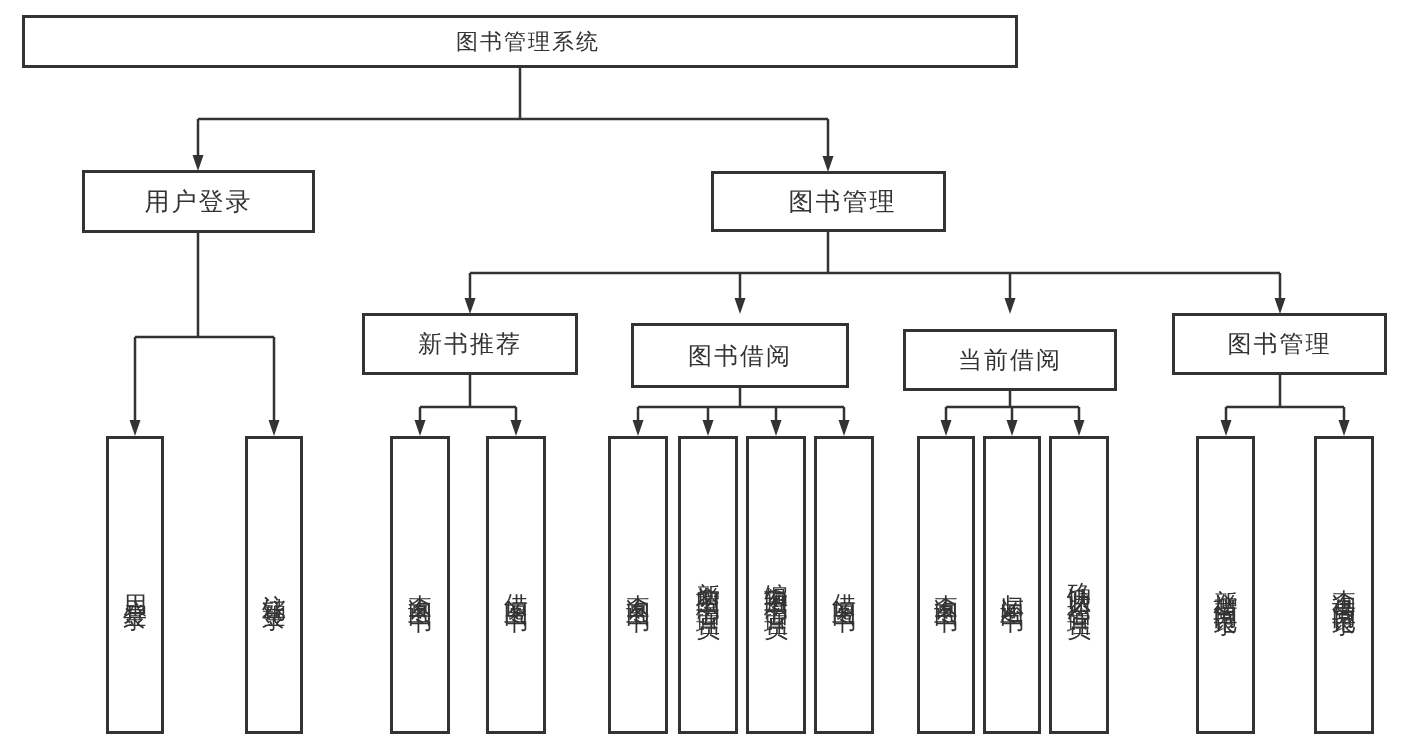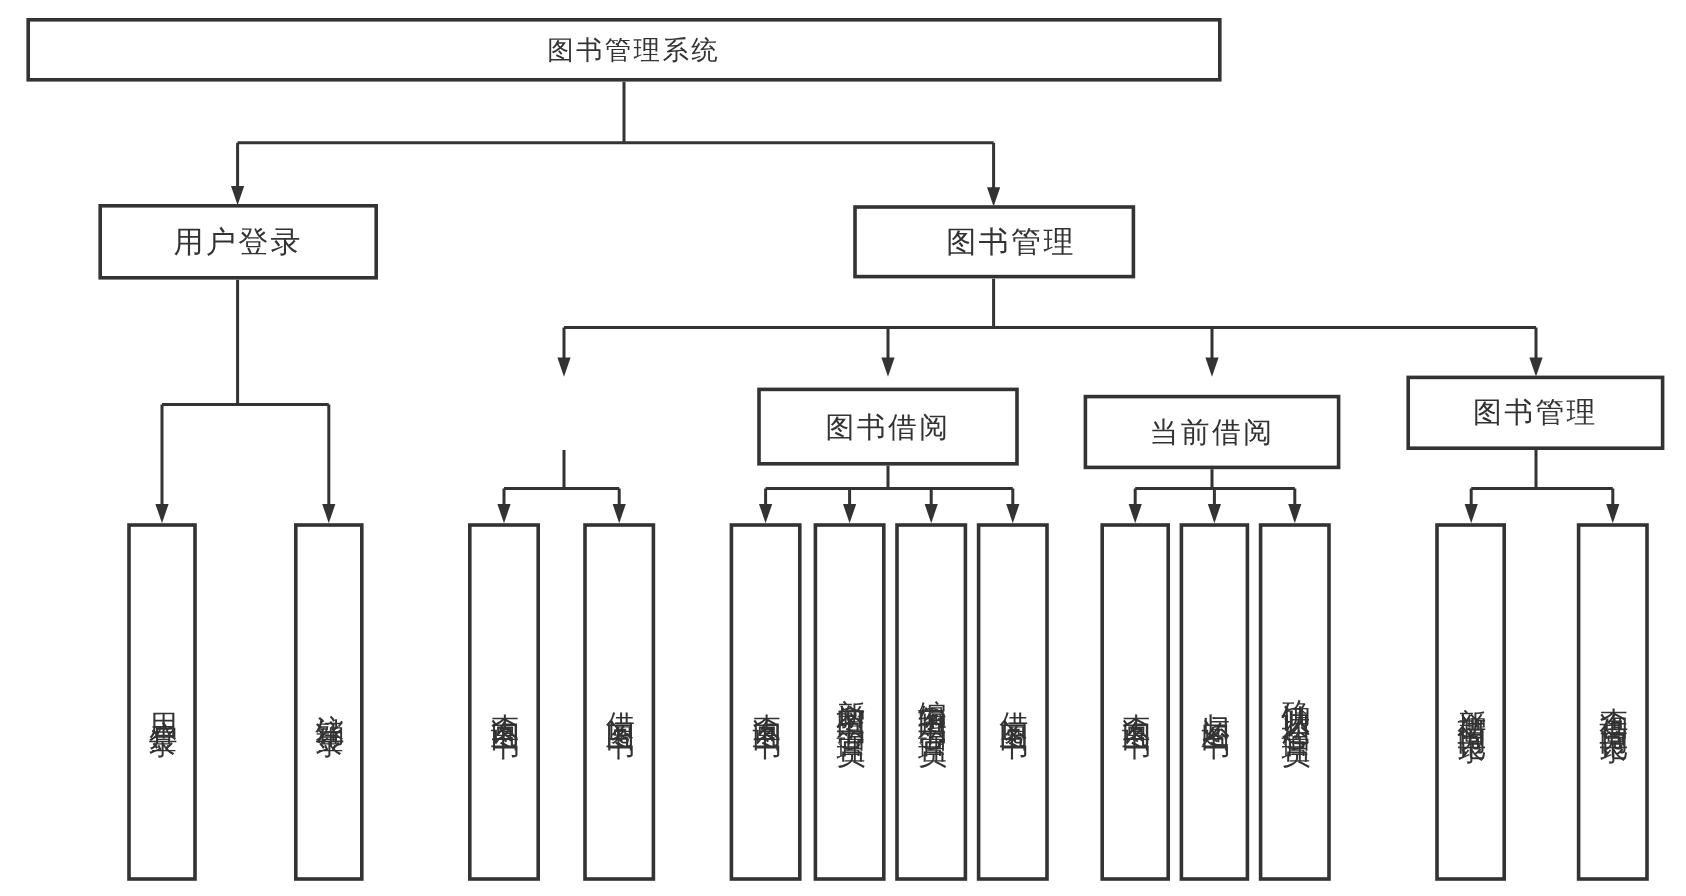--- a/index.html
+++ b/index.html
@@ -100,20 +100,23 @@
     <span class="hlabel">图书管理系统</span>
   </div>
 
   <div class="box" style="left:82px;top:170px;width:233px;height:63px;">
     <span class="hlabel" style="font-size:25px;">用户登录</span>
   </div>
   <div class="box" style="left:711px;top:171px;width:235px;height:61px;padding-left:28px;">
     <span class="hlabel" style="font-size:25px;">图书管理</span>
   </div>
 
+  <div class="box" style="left:362px;top:313px;width:216px;height:62px;">
+    <span class="hlabel">新书推荐</span>
+  </div>
   <div class="box" style="left:631px;top:323px;width:218px;height:65px;">
     <span class="hlabel">图书借阅</span>
   </div>
   <div class="box" style="left:903px;top:313px;width:214px;height:62px;margin-top:16px;">
     <span class="hlabel">当前借阅</span>
   </div>
   <div class="box" style="left:1172px;top:313px;width:215px;height:62px;">
     <span class="hlabel">图书管理</span>
   </div>
 

